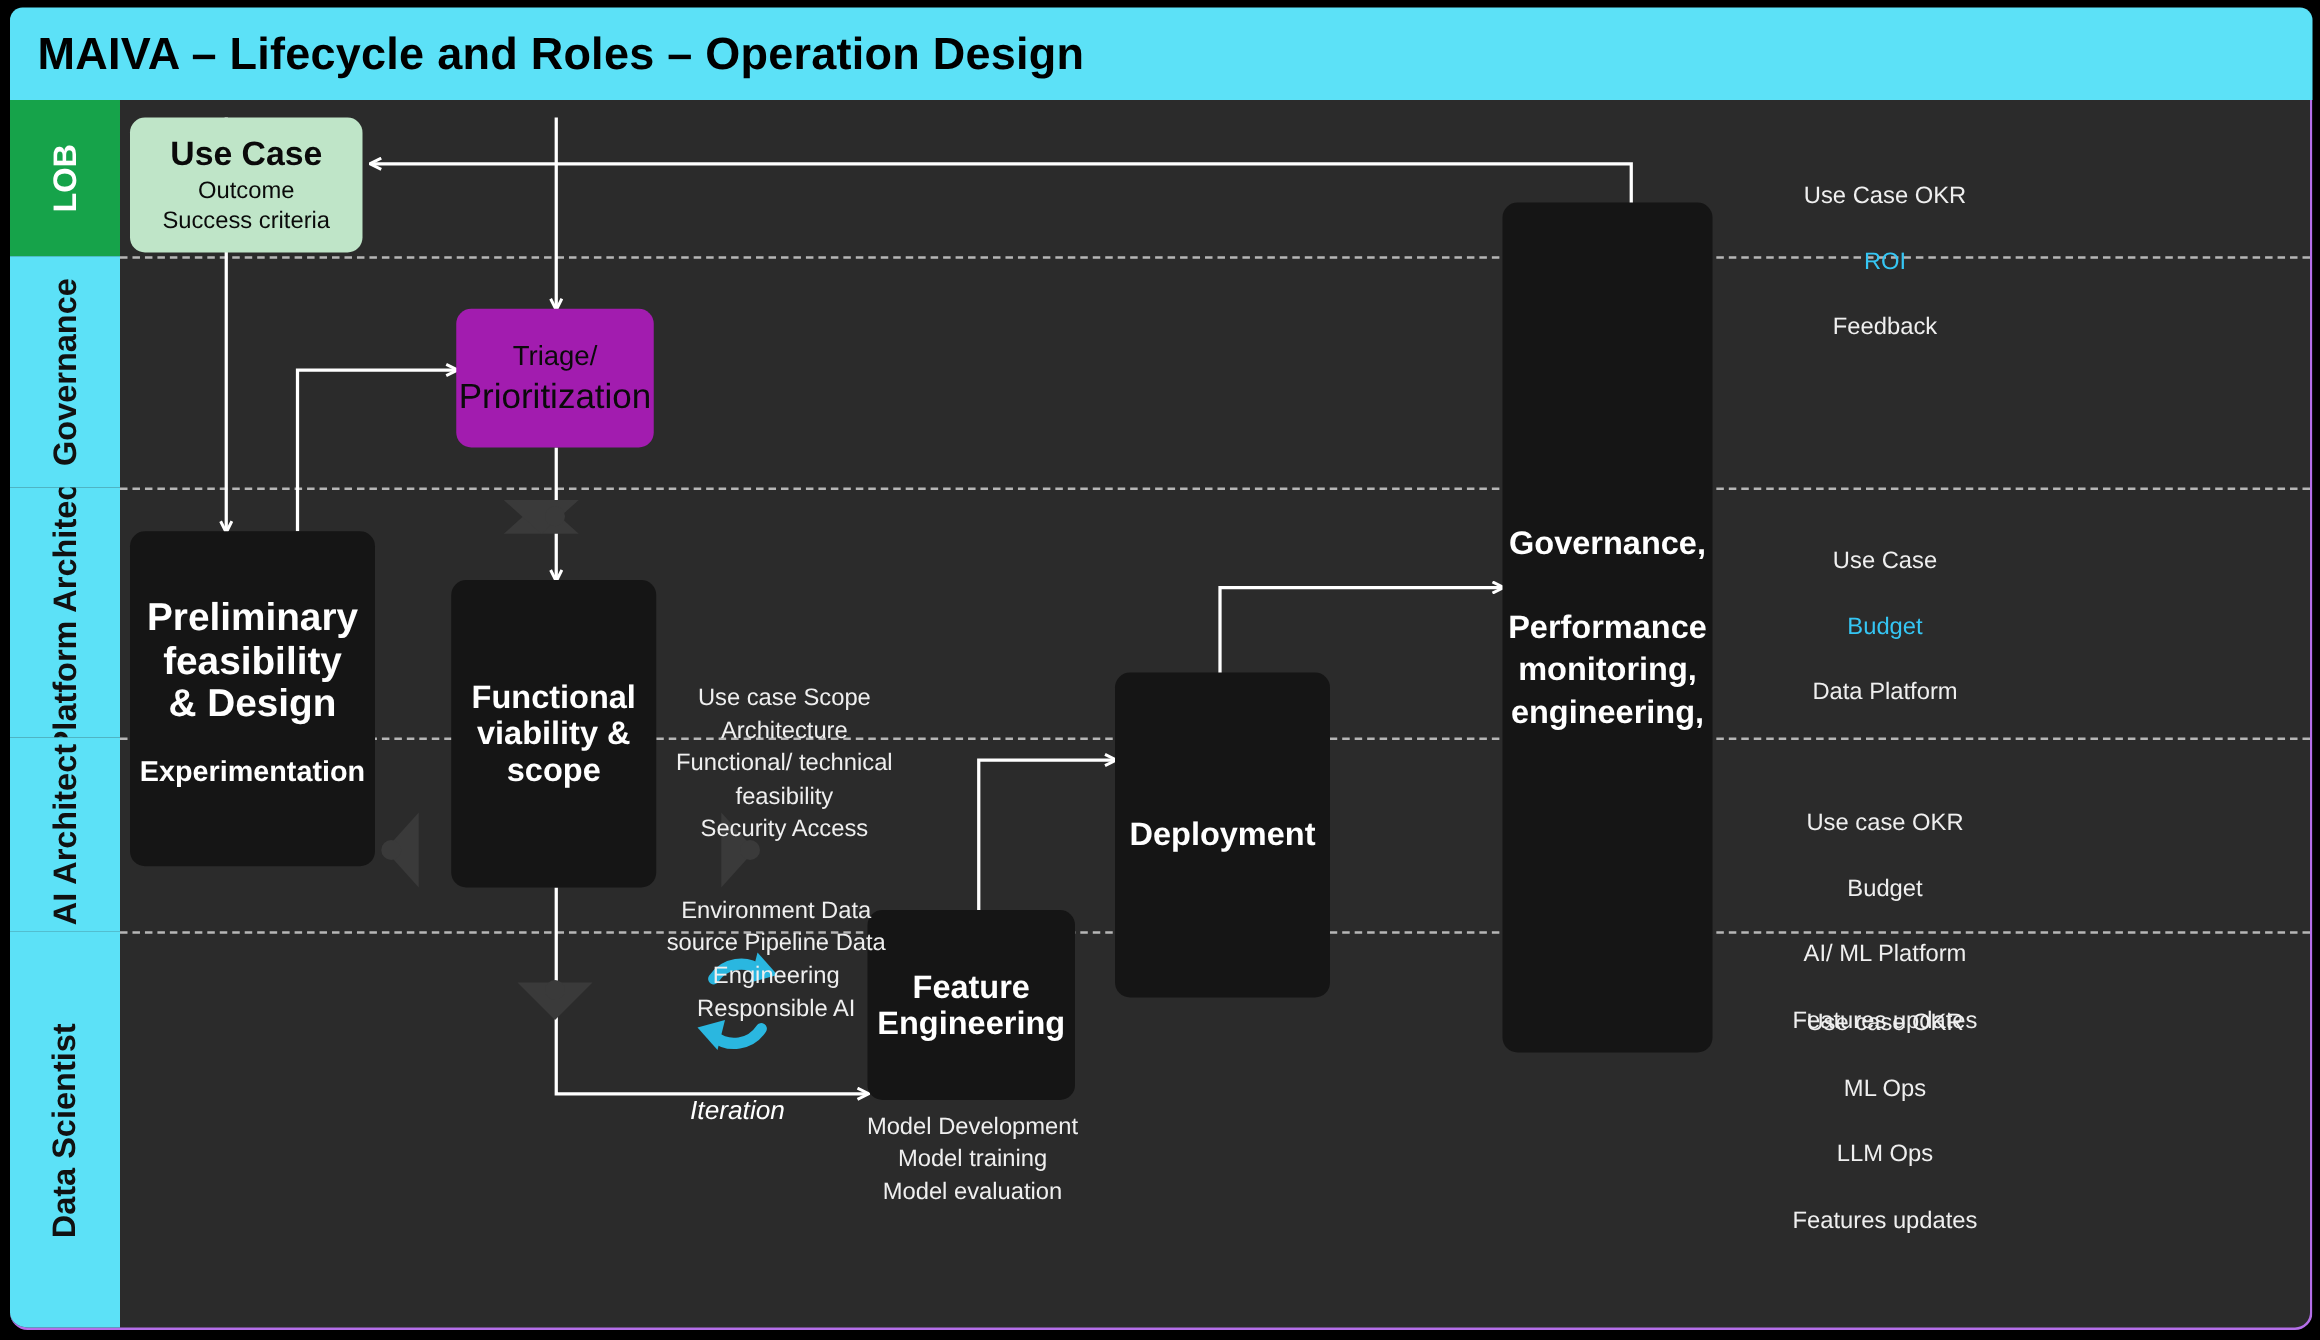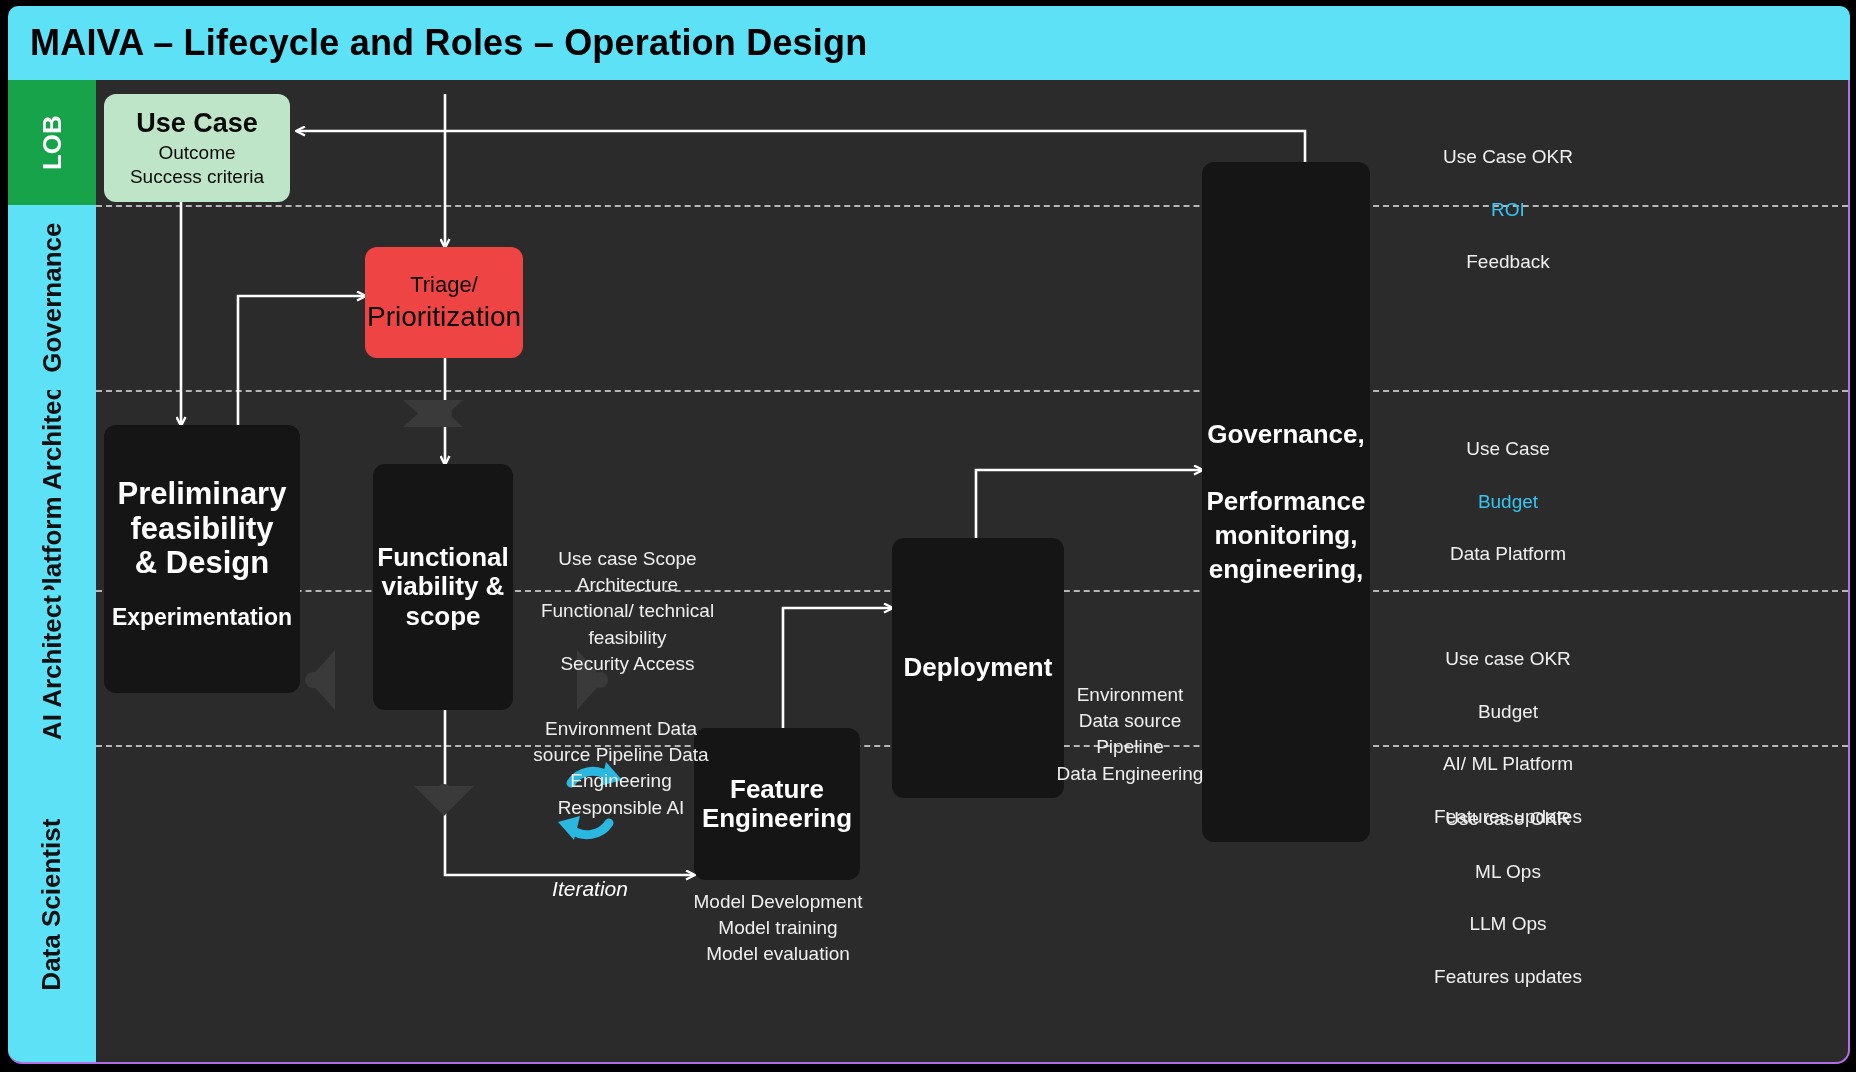--- a/index.html
+++ b/index.html
@@ -68,21 +68,21 @@
     display: flex; flex-direction: column;
     align-items: center; justify-content: center;
     text-align: center;
     padding: 8px 10px;
   }
   .node .hdr { font-weight: 700; line-height: 1.12; }
   .node .sub { font-weight: 400; line-height: 1.25; }
 
   .node-dark  { background: #151515; color: #FFFFFF; }
   .node-green { background: #BFE5C8; color: #0A0A0A; }
-  .node-cyan  { background: #ef4444; color: #0A0A0A; }
+  .node-cyan  { background: #a21caf; color: #0A0A0A; }
 
   
   .anno {
     position: absolute; text-align: center;
     color: #EFEFEF; font-size: 19px; line-height: 1.38;
     white-space: pre-line;
   }
   .anno .accent { color: #35C6F4; }
   .anno-italic { font-style: italic; font-size: 21px; color: #FFFFFF; }
 
@@ -184,21 +184,21 @@
       <div class="sub" style="font-size:28px;">Prioritization</div>
     </div>
 
     <div class="node node-dark" style="left:96px; top:345px; width:196px; height:268px; justify-content:flex-start; padding-top:52px;">
       <div class="hdr" style="font-size:31px; white-space:pre-line;">Preliminary
 feasibility
 &amp; Design</div>
       <div class="hdr" style="font-size:23px; margin-top:24px;">Experimentation</div>
     </div>
 
-    <div class="node node-dark" style="left:353px; top:384px; width:140px; height:246px;margin-left:12px;">
+    <div class="node node-dark" style="left:353px; top:384px; width:164px; height:246px;">
       <div class="hdr" style="font-size:26px; white-space:pre-line;">Functional
 viability &amp;
 scope</div>
     </div>
 
     <div class="node node-dark" style="left:686px; top:648px; width:166px; height:152px;">
       <div class="hdr" style="font-size:26px; white-space:pre-line;">Feature
 Engineering</div>
     </div>
 
@@ -222,24 +222,20 @@
 
     <div class="anno" style="left:513px; top:636px; width:200px;">Environment Data
 source Pipeline Data
 Engineering
 Responsible AI</div>
 
     <div class="anno" style="left:680px; top:809px; width:180px;">Model Development
 Model training
 Model evaluation</div>
 
-    <div class="anno" style="left:1042px; top:602px; width:160px;">Environment
-Data source
-Pipeline
-Data Engineering</div>
 
     <div class="anno anno-italic" style="left:512px; top:795px; width:140px;">Iteration</div>
 
     <div class="anno" style="left:1385px; top:38px; width:230px;">
       <div>Use Case OKR</div>
       <div class="accent">ROI</div>
       <div>Feedback</div>
     </div>
 
     <div class="anno" style="left:1385px; top:330px; width:230px;">

